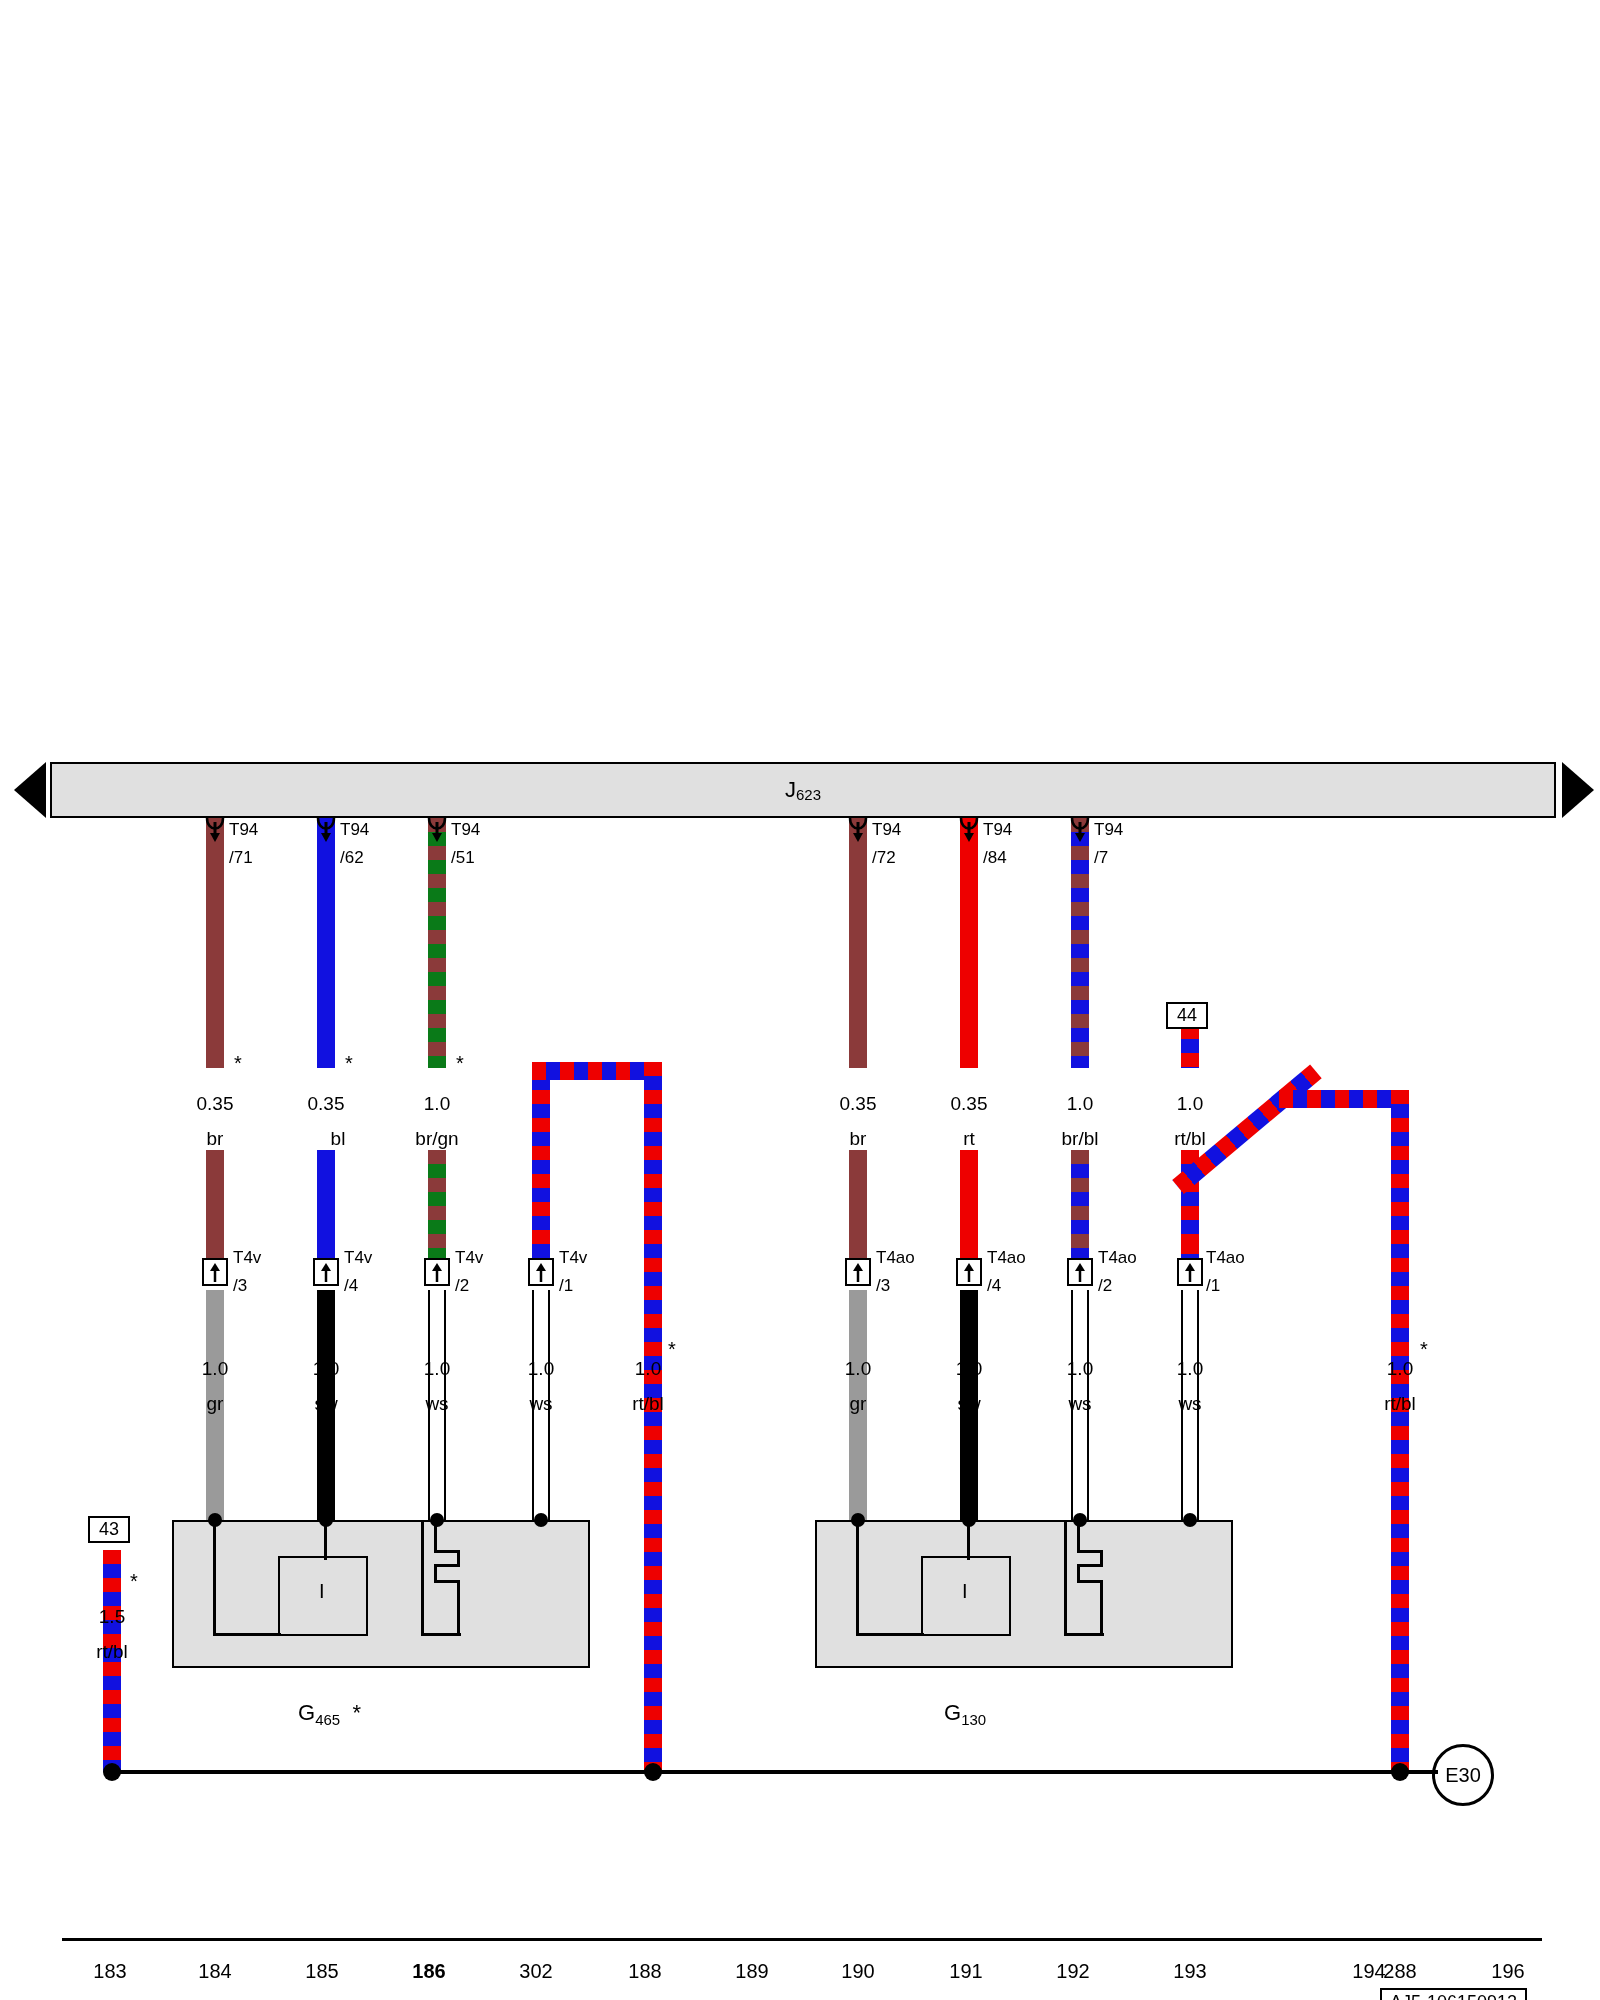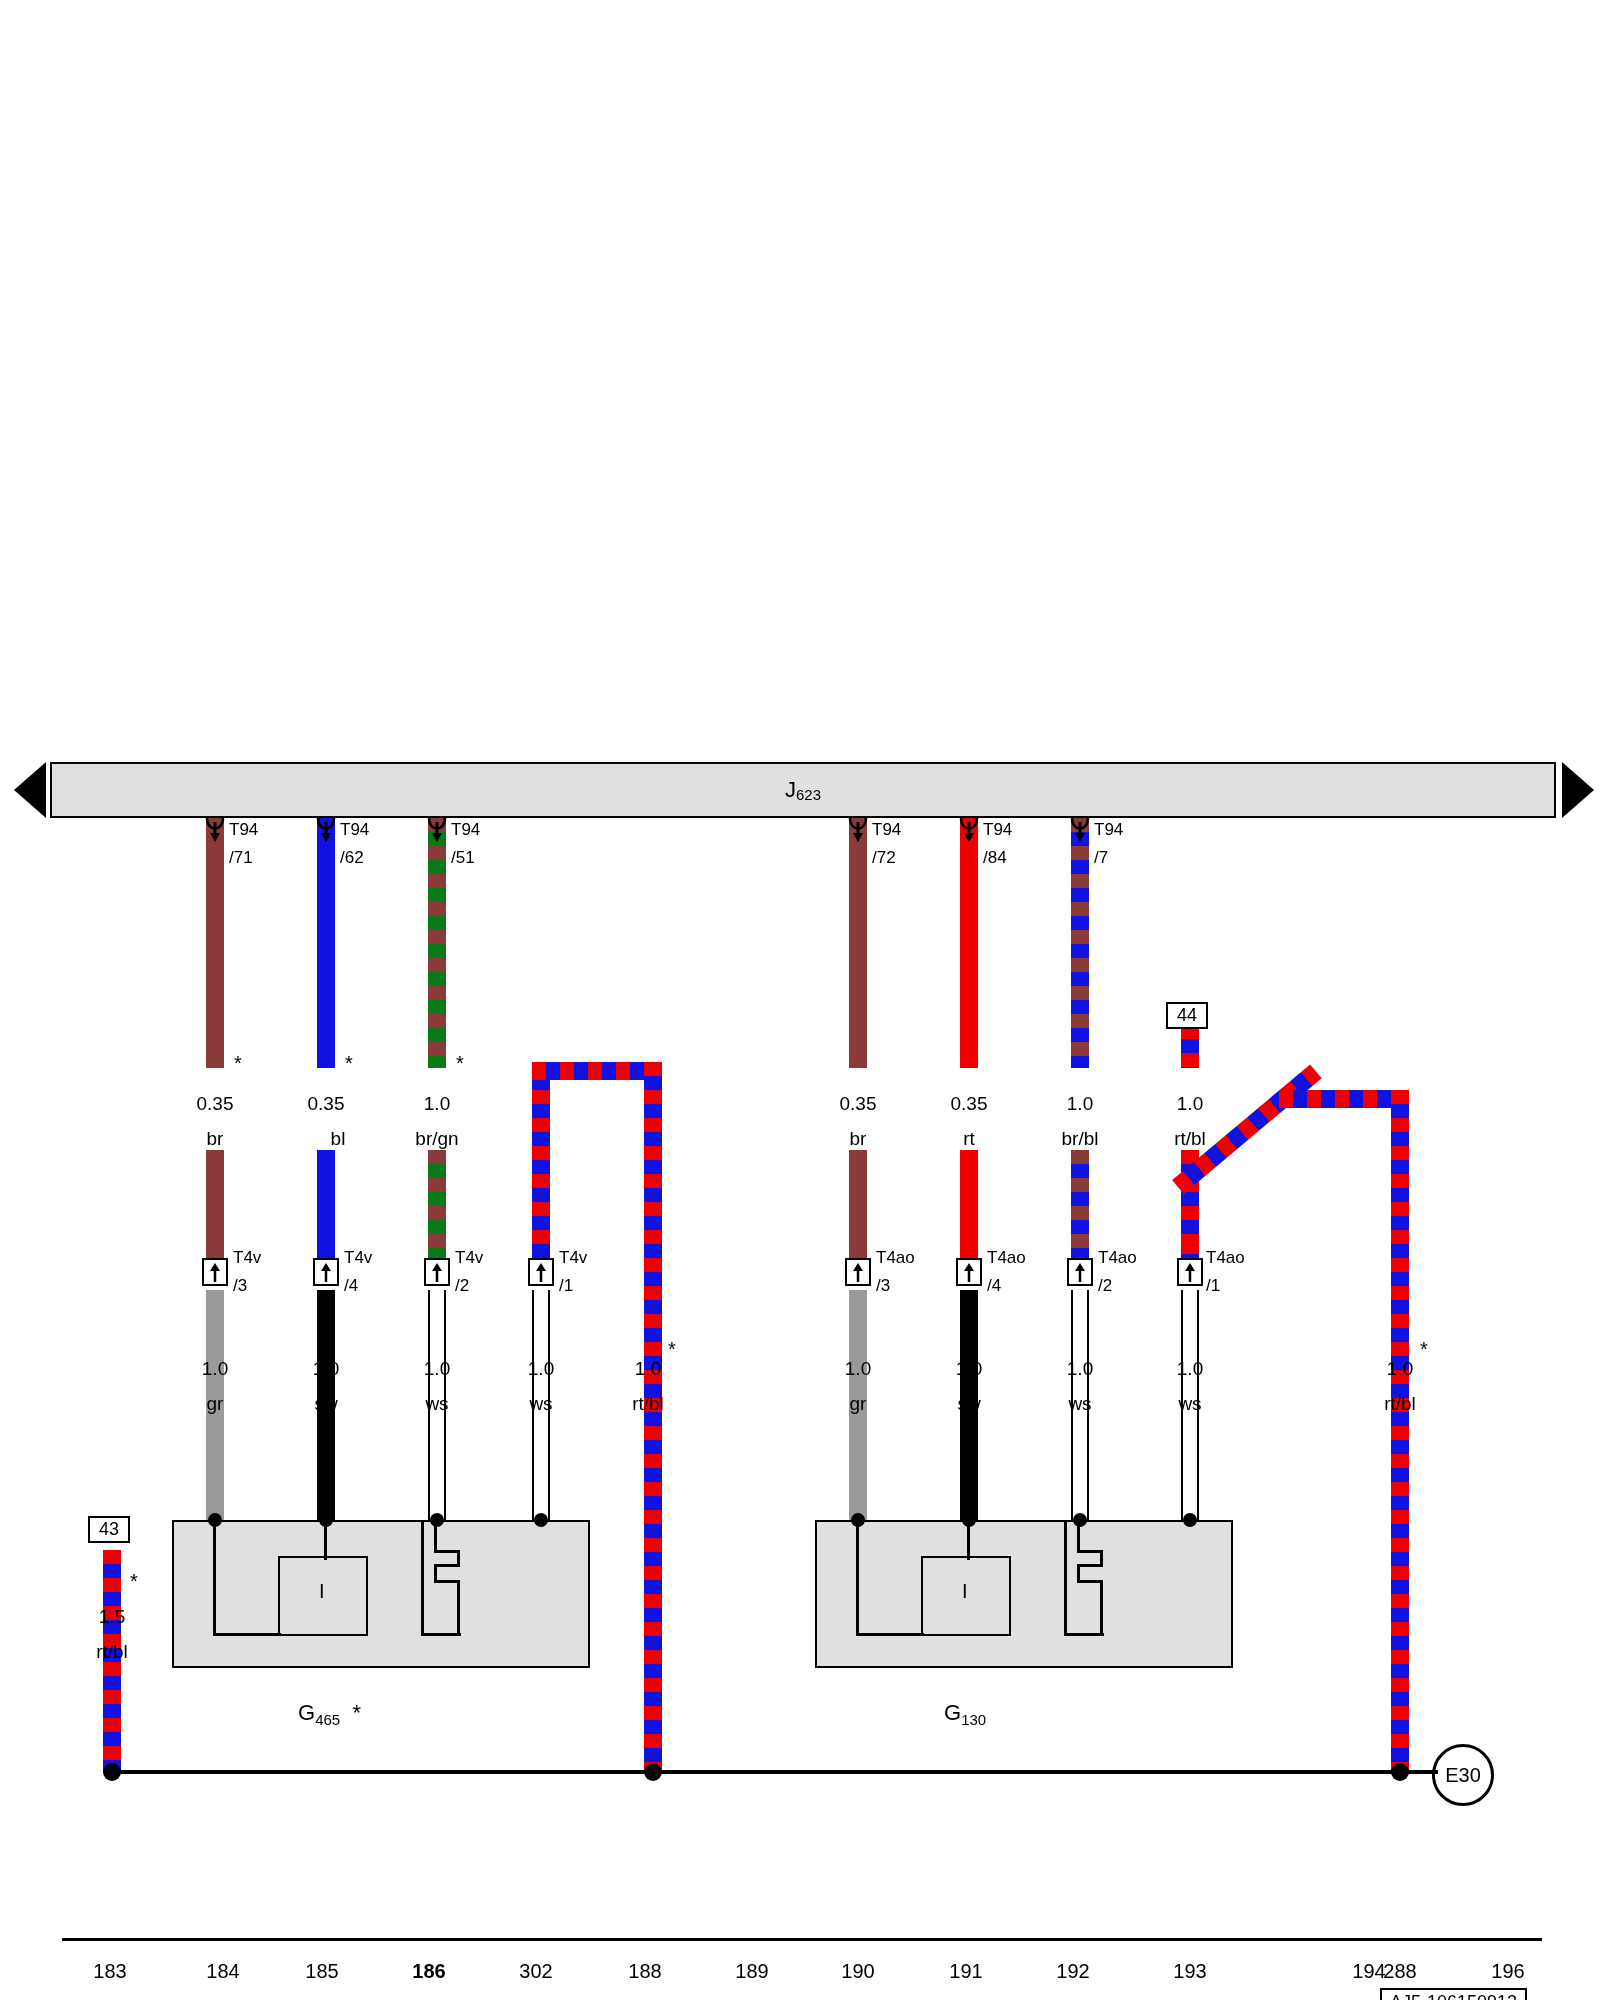--- a/index.html
+++ b/index.html
@@ -335,21 +335,21 @@
   <div class="t abs" style="left:944px;top:1700px;font-size:22px;"><span>G</span><sub style="font-size:15px;">130</sub></div>
 
   <div class="abs" id="rail"></div>
   <div class="dotbig abs" style="left:103px;top:1763px;"></div>
   <div class="dotbig abs" style="left:644px;top:1763px;"></div>
   <div class="dotbig abs" style="left:1391px;top:1763px;"></div>
   <div class="e30 abs">E30</div>
 
   <div class="abs" id="footrule"></div>
   <div class="fnum" style="left:110px;">183</div>
-  <div class="fnum" style="left:215px;margin-left:8px;">184</div>
+  <div class="fnum" style="left:215px;">184</div>
   <div class="fnum" style="left:322px;">185</div>
   <div class="fnum" style="left:429px;font-weight:bold;">186</div>
   <div class="fnum" style="left:536px;">302</div>
   <div class="fnum" style="left:645px;">188</div>
   <div class="fnum" style="left:752px;">189</div>
   <div class="fnum" style="left:858px;">190</div>
   <div class="fnum" style="left:966px;">191</div>
   <div class="fnum" style="left:1073px;">192</div>
   <div class="fnum" style="left:1190px;">193</div>
   <div class="fnum" style="left:1369px;">194</div>

